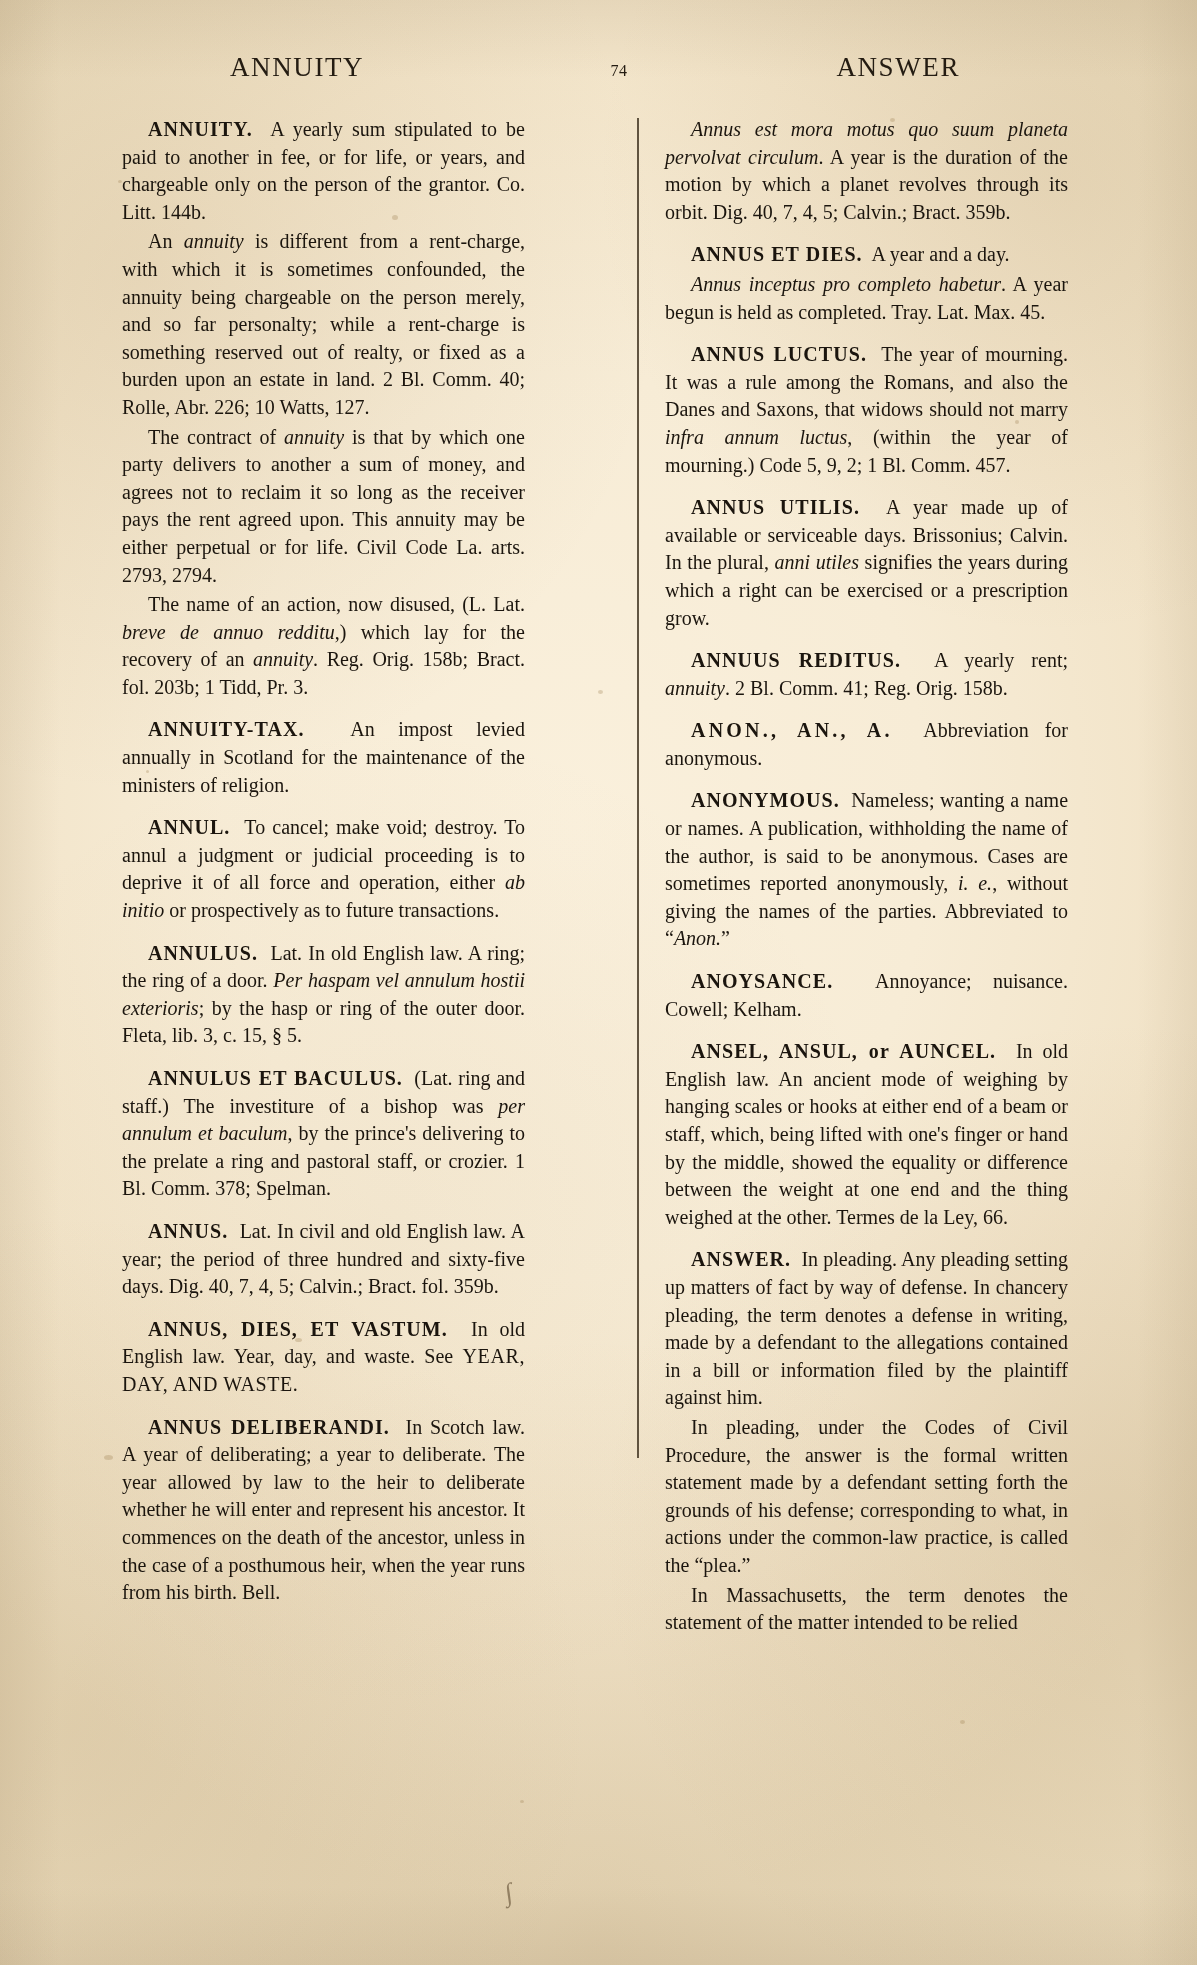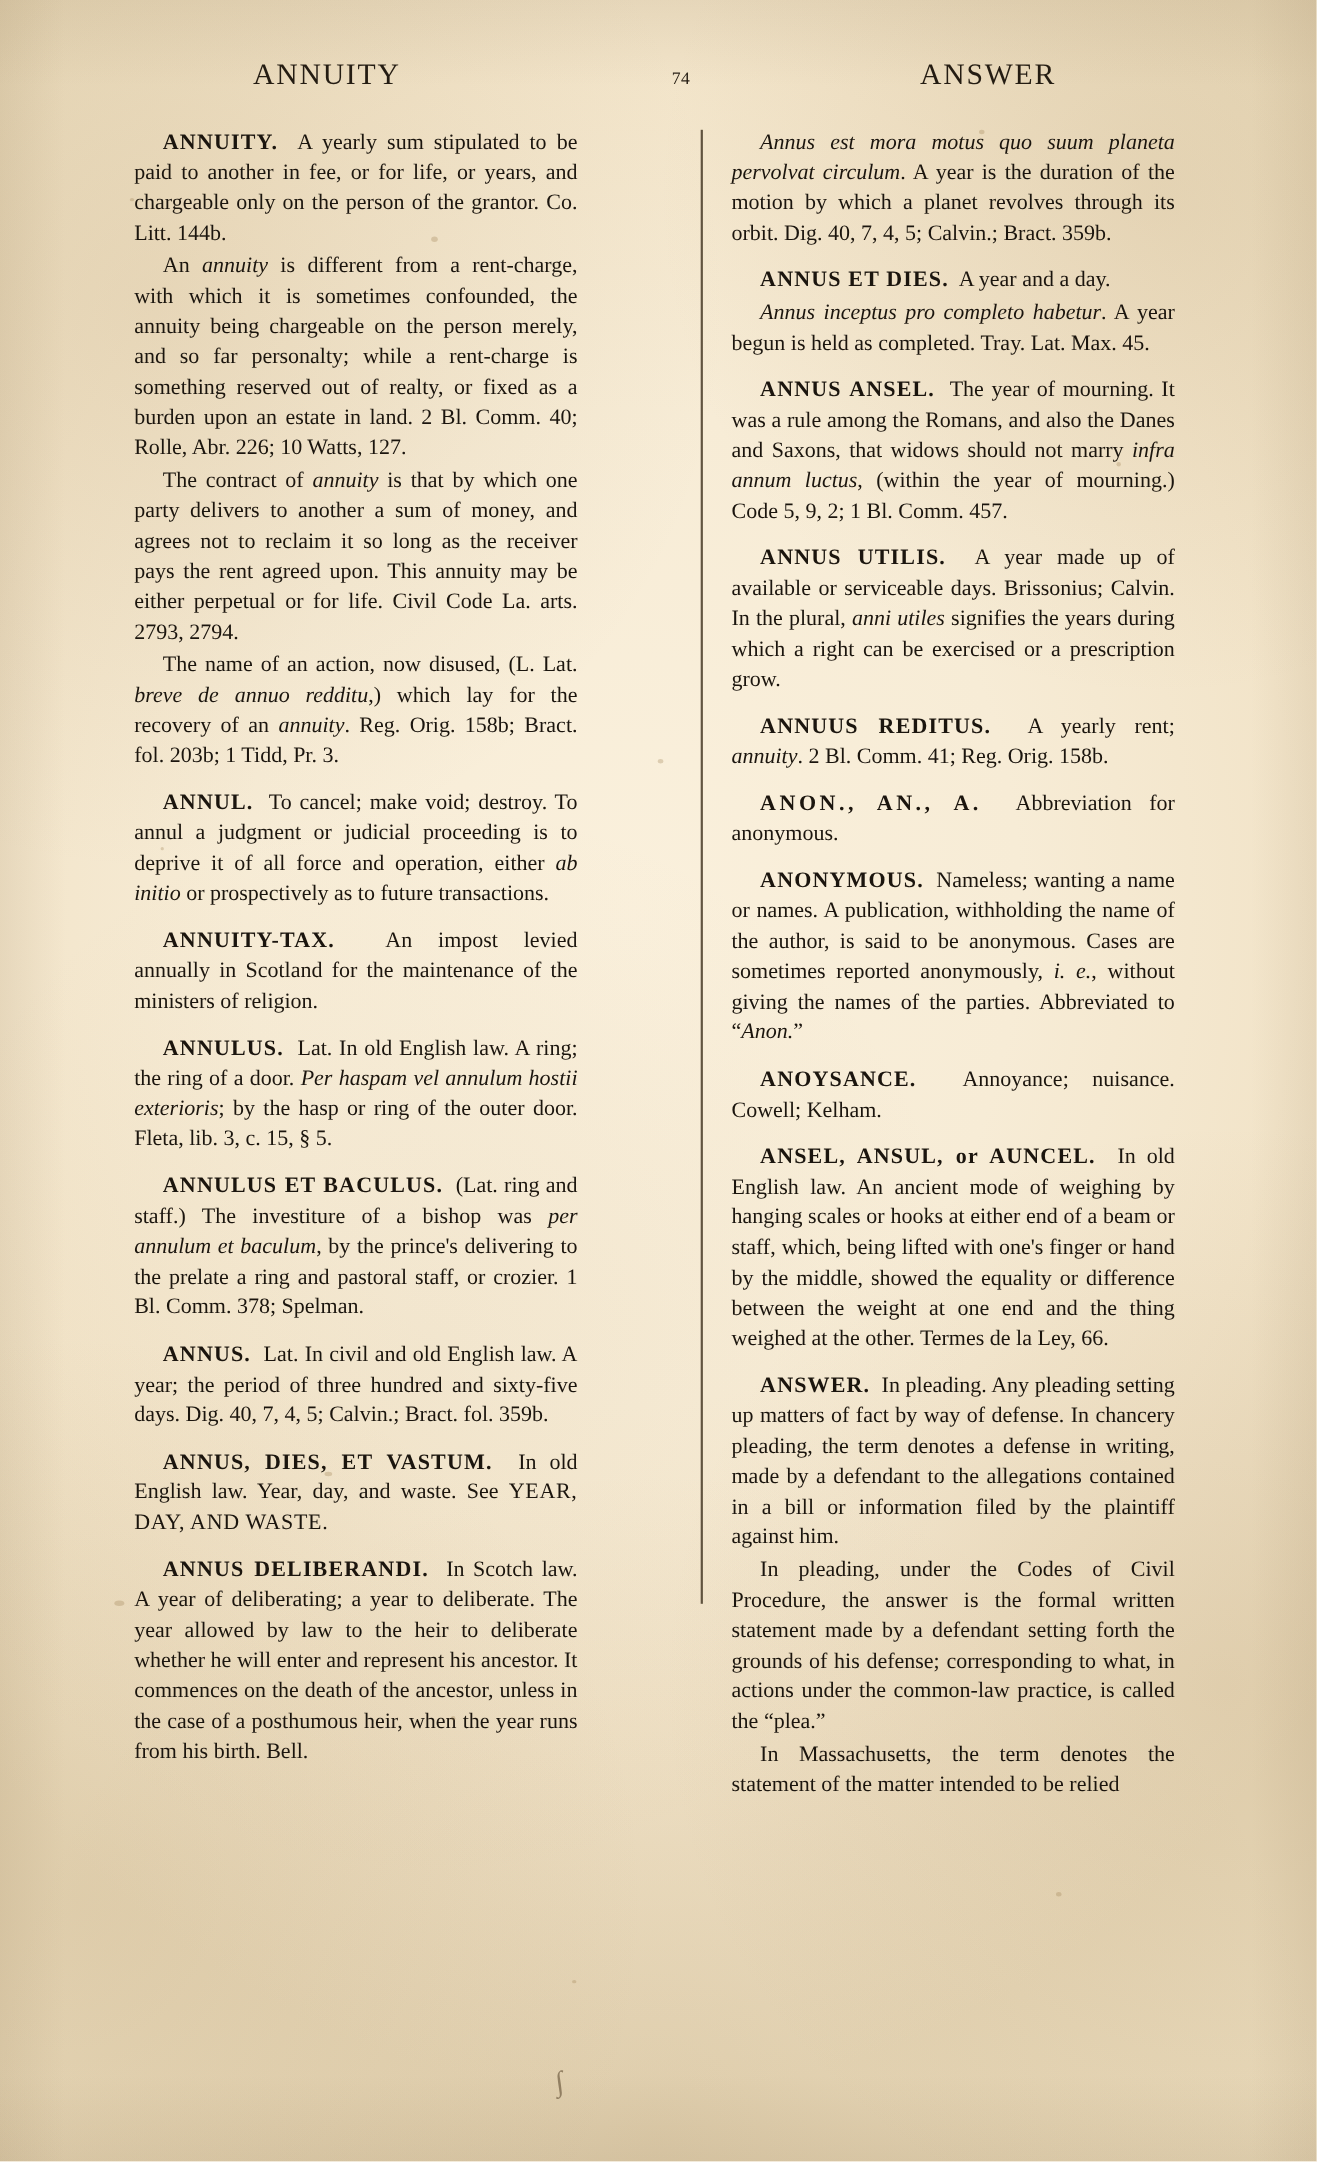--- a/index.html
+++ b/index.html
@@ -175,44 +175,44 @@
 
     <div class="cols">
 
       <div class="col col-left">
 
         <p><span class="hw">ANNUITY.</span>&nbsp; <span>A yearly sum stipulated to be paid to another in fee, or for life, or years, and chargeable only on the person of the grantor.  Co. Litt. 144b.</span></p>
         <p class="gap-sm">An <span class="it">annuity</span> is different from a rent-charge, with which it is sometimes confounded, the annuity being chargeable on the person merely, and so far personalty; while a rent-charge is something reserved out of realty, or fixed as a burden upon an estate in land.  2 Bl. Comm. 40; Rolle, Abr. 226; 10 Watts, 127.</p>
         <p class="gap-sm">The contract of <span class="it">annuity</span> is that by which one party delivers to another a sum of money, and agrees not to reclaim it so long as the receiver pays the rent agreed upon.  This annuity may be either perpetual or for life.  Civil Code La. arts. 2793, 2794.</p>
         <p class="gap-sm">The name of an action, now disused, (L. Lat. <span class="it">breve de annuo redditu</span>,) which lay for the recovery of an <span class="it">annuity</span>.  Reg. Orig. 158b; Bract. fol. 203b; 1 Tidd, Pr. 3.</p>
 
+        <p class="gap"><span class="hw">ANNUITY-TAX.</span>&nbsp; <span>An impost levied annually in Scotland for the maintenance of the ministers of religion.</span></p>
+
         <p class="gap"><span class="hw">ANNUL.</span>&nbsp; <span>To cancel; make void; destroy.  To annul a judgment or judicial proceeding is to deprive it of all force and operation, either <span class="it">ab initio</span> or prospectively as to future transactions.</span></p>
-
-        <p class="gap"><span class="hw">ANNUITY-TAX.</span>&nbsp; <span>An impost levied annually in Scotland for the maintenance of the ministers of religion.</span></p>
 
         <p class="gap"><span class="hw">ANNULUS.</span>&nbsp; <span>Lat.  In old English law. A ring; the ring of a door.  <span class="it">Per haspam vel annulum hostii exterioris</span>; by the hasp or ring of the outer door.  Fleta, lib. 3, c. 15, § 5.</span></p>
 
         <p class="gap"><span class="hw">ANNULUS ET BACULUS.</span>&nbsp; <span>(Lat. ring and staff.)  The investiture of a bishop was <span class="it">per annulum et baculum</span>, by the prince's delivering to the prelate a ring and pastoral staff, or crozier.  1 Bl. Comm. 378; Spelman.</span></p>
 
         <p class="gap"><span class="hw">ANNUS.</span>&nbsp; <span>Lat.  In civil and old English law.  A year; the period of three hundred and sixty-five days.  Dig. 40, 7, 4, 5; Calvin.; Bract. fol. 359b.</span></p>
 
         <p class="gap"><span class="hw">ANNUS, DIES, ET VASTUM.</span>&nbsp; <span>In old English law.  Year, day, and waste.  See <span class="sc">YEAR, DAY, AND WASTE</span>.</span></p>
 
         <p class="gap"><span class="hw">ANNUS DELIBERANDI.</span>&nbsp; <span>In Scotch law.  A year of deliberating; a year to deliberate.  The year allowed by law to the heir to deliberate whether he will enter and represent his ancestor.  It commences on the death of the ancestor, unless in the case of a posthumous heir, when the year runs from his birth.  Bell.</span></p>
 
       </div>
 
       <div class="col col-right">
 
         <p><span class="it">Annus est mora motus quo suum planeta pervolvat circulum</span>.  A year is the duration of the motion by which a planet revolves through its orbit.  Dig. 40, 7, 4, 5; Calvin.; Bract. 359b.</p>
 
         <p class="gap"><span class="hw">ANNUS ET DIES.</span>&nbsp; <span>A year and a day.</span></p>
         <p class="gap-sm"><span class="it">Annus inceptus pro completo habetur</span>.  A year begun is held as completed. Tray. Lat. Max. 45.</p>
 
-        <p class="gap"><span class="hw">ANNUS ANSEL.</span>&nbsp; <span>The year of mourning.  It was a rule among the Romans, and also the Danes and Saxons, that widows should not marry <span class="it">infra annum luctus</span>, (within the year of mourning.)  Code 5, 9, 2; 1 Bl. Comm. 457.</span></p>
+        <p class="gap"><span class="hw">ANNUS LUCTUS.</span>&nbsp; <span>The year of mourning.  It was a rule among the Romans, and also the Danes and Saxons, that widows should not marry <span class="it">infra annum luctus</span>, (within the year of mourning.)  Code 5, 9, 2; 1 Bl. Comm. 457.</span></p>
 
         <p class="gap"><span class="hw">ANNUS UTILIS.</span>&nbsp; <span>A year made up of available or serviceable days.  Brissonius; Calvin.  In the plural, <span class="it">anni utiles</span> signifies the years during which a right can be exercised or a prescription grow.</span></p>
 
         <p class="gap"><span class="hw">ANNUUS REDITUS.</span>&nbsp; <span>A yearly rent; <span class="it">annuity</span>.  2 Bl. Comm. 41; Reg. Orig. 158b.</span></p>
 
         <p class="gap"><span class="hw-sp">ANON., AN., A.</span>&nbsp; <span>Abbreviation for anonymous.</span></p>
 
         <p class="gap"><span class="hw">ANONYMOUS.</span>&nbsp; <span>Nameless; wanting a name or names.  A publication, withholding the name of the author, is said to be anonymous.  Cases are sometimes reported anonymously, <span class="it">i. e.</span>, without giving the names of the parties.  Abbreviated to “<span class="it">Anon.</span>”</span></p>
 
         <p class="gap"><span class="hw">ANOYSANCE.</span>&nbsp; <span>Annoyance; nuisance. Cowell; Kelham.</span></p>

